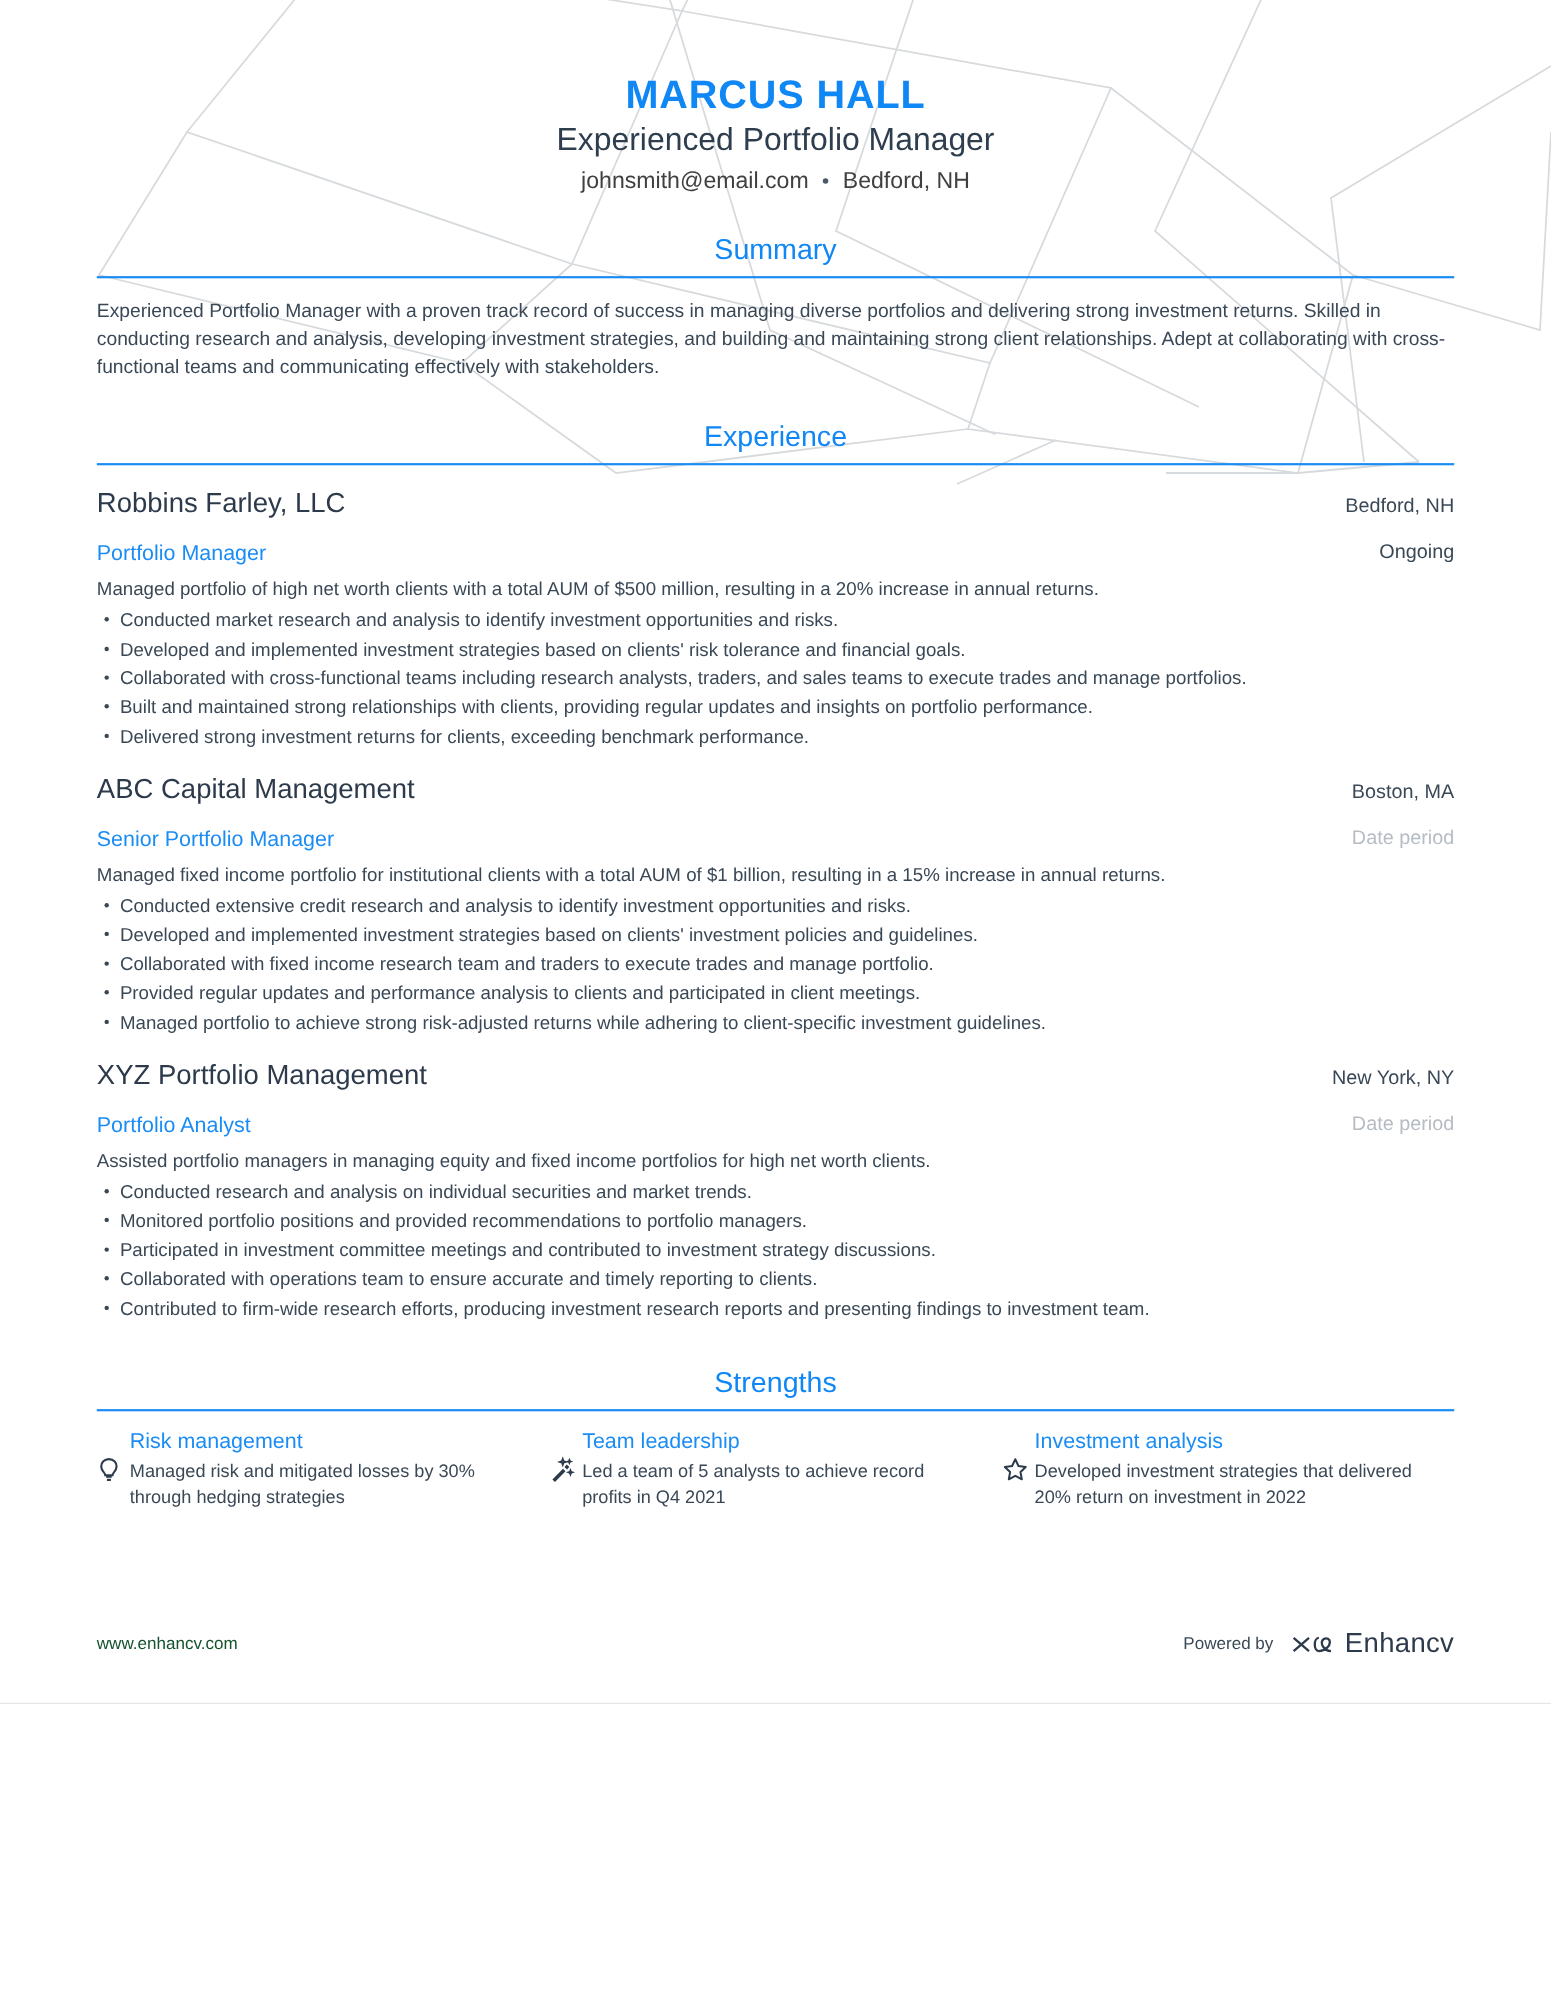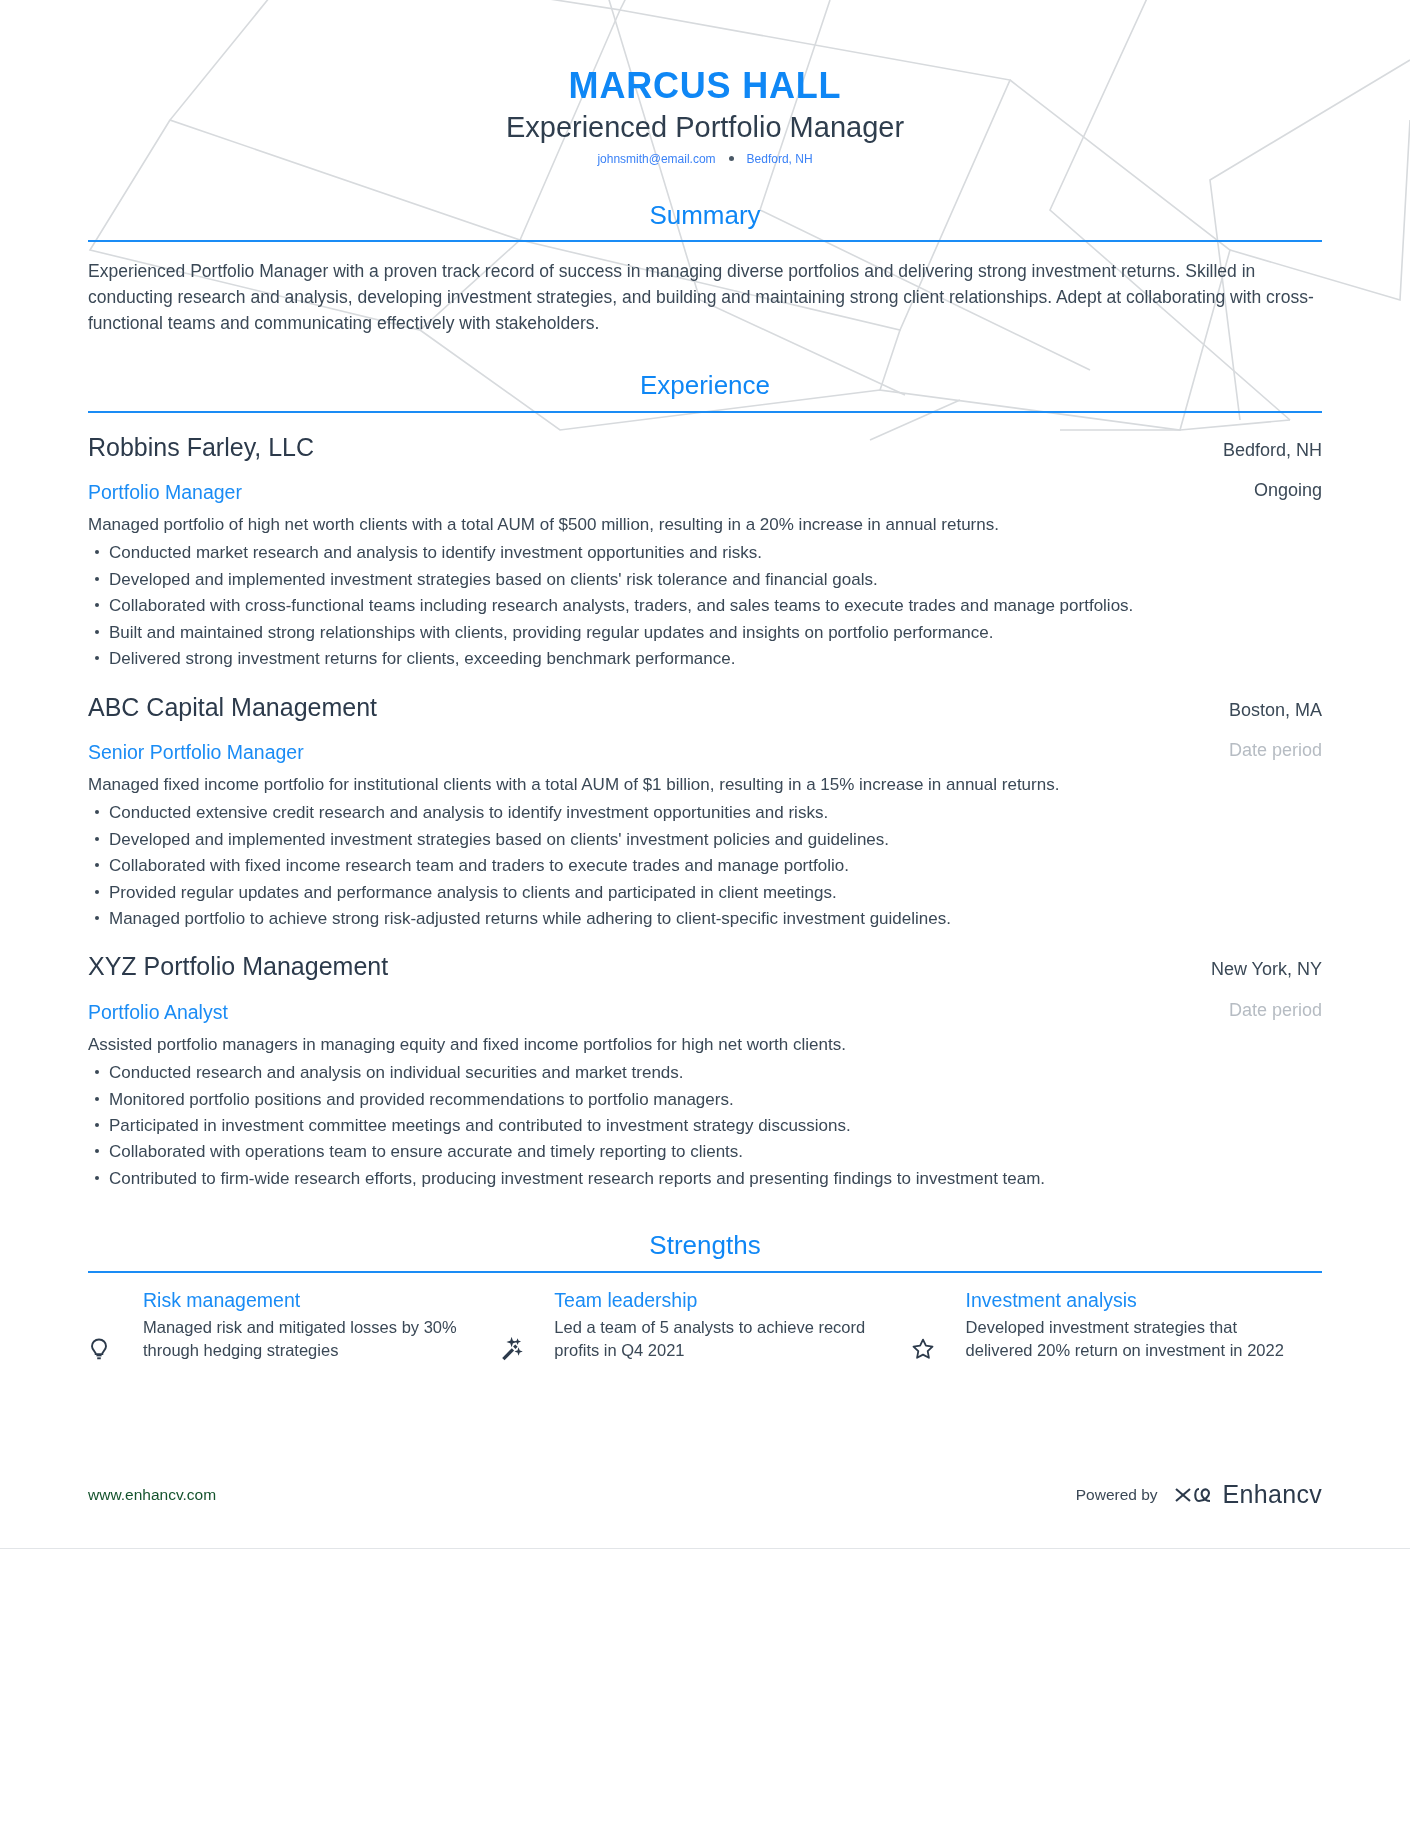--- a/index.html
+++ b/index.html
@@ -55,22 +55,22 @@
   }
   .headline {
     font-size: 29px;
     color: #2f3e4e;
     margin-top: 5px;
     line-height: 1.15;
     font-weight: 400;
   }
   .contact {
     margin-top: 7px;
-    font-size: 12px;
-    color: #3b82f6;
+    font-size: 21px;
+    color: #404040;
     display: flex;
     justify-content: center;
     align-items: center;
     gap: 13px;
     line-height: 1.2;
   }
   .contact .dot {
     width: 5px; height: 5px;
     border-radius: 50%;
     background: #4a5866;
@@ -174,22 +174,21 @@
   .strengths-grid {
     display: flex;
     margin-top: 15px;
     gap: 0;
   }
   .strength-card {
     width: 33.33%;
     padding-right: 38px;
     box-sizing: border-box;
     display: flex;
-    align-items: flex-end;
-    gap: 25px;
+    align-items: center;
   }
   .strength-icon {
     width: 30px;
     min-width: 30px;
     padding-top: 2px;
     display: flex;
     justify-content: flex-start;
   }
   .strength-body { flex: 1; }
   .strength-title {

